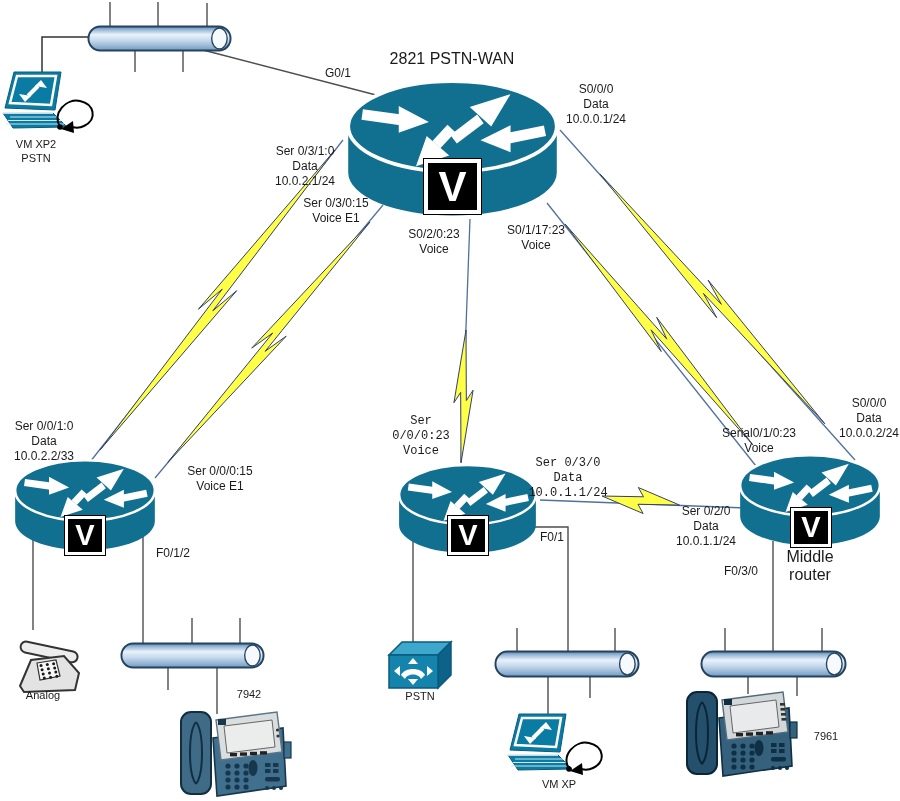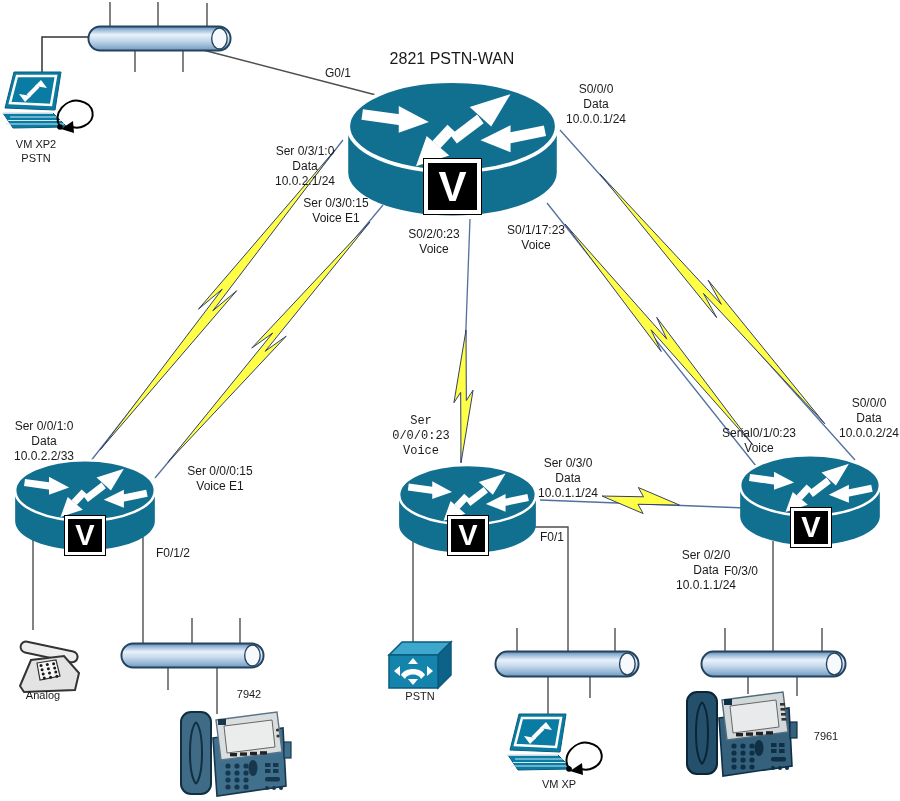--- a/index.html
+++ b/index.html
@@ -288,33 +288,34 @@
 10.0.2.2/33</div>
 <div class="lbl" style="left:220px;top:464px;">Ser 0/0/0:15
 Voice E1</div>
 <div class="lbl" style="left:173px;top:546px;">F0/1/2</div>
 <div class="lbl lbl-dev" style="left:43px;top:689px;">Analog</div>
 <div class="lbl lbl-dev" style="left:249px;top:688px;text-align:right;">7942</div>
 
 <div class="lbl" style="left:421px;top:414px;font-family:Liberation Mono, monospace;">Ser
 0/0/0:23
 Voice</div>
-<div class="lbl" style="left:568px;top:456px;">Ser 0/3/0
+<div class="lbl" style="left:568px;top:456px;font-family:Liberation Mono, monospace;">Ser 0/3/0
 Data
 10.0.1.1/24</div>
 <div class="lbl" style="left:552px;top:530px;">F0/1</div>
 <div class="lbl lbl-dev" style="left:420px;top:690px;">PSTN</div>
 <div class="lbl lbl-dev" style="left:559px;top:778px;">VM XP</div>
 
+<div class="lbl lbl-name" style="left:810px;top:548px;">Middle router</div>
 <div class="lbl" style="left:869px;top:396px;">S0/0/0
 Data
 10.0.0.2/24</div>
 <div class="lbl" style="left:759px;top:426px;">Serial0/1/0:23
 Voice</div>
-<div class="lbl" style="left:706px;top:504px;margin-top:44px;">Ser 0/2/0
+<div class="lbl" style="left:706px;top:504px;">Ser 0/2/0
 Data
 10.0.1.1/24</div>
 <div class="lbl" style="left:741px;top:564px;">F0/3/0</div>
 <div class="lbl lbl-dev" style="left:826px;top:730px;">7961</div>
 
 <div class="lbl lbl-dev" style="left:36px;top:138px;">VM XP2
 PSTN</div>
 
 </div>
 

